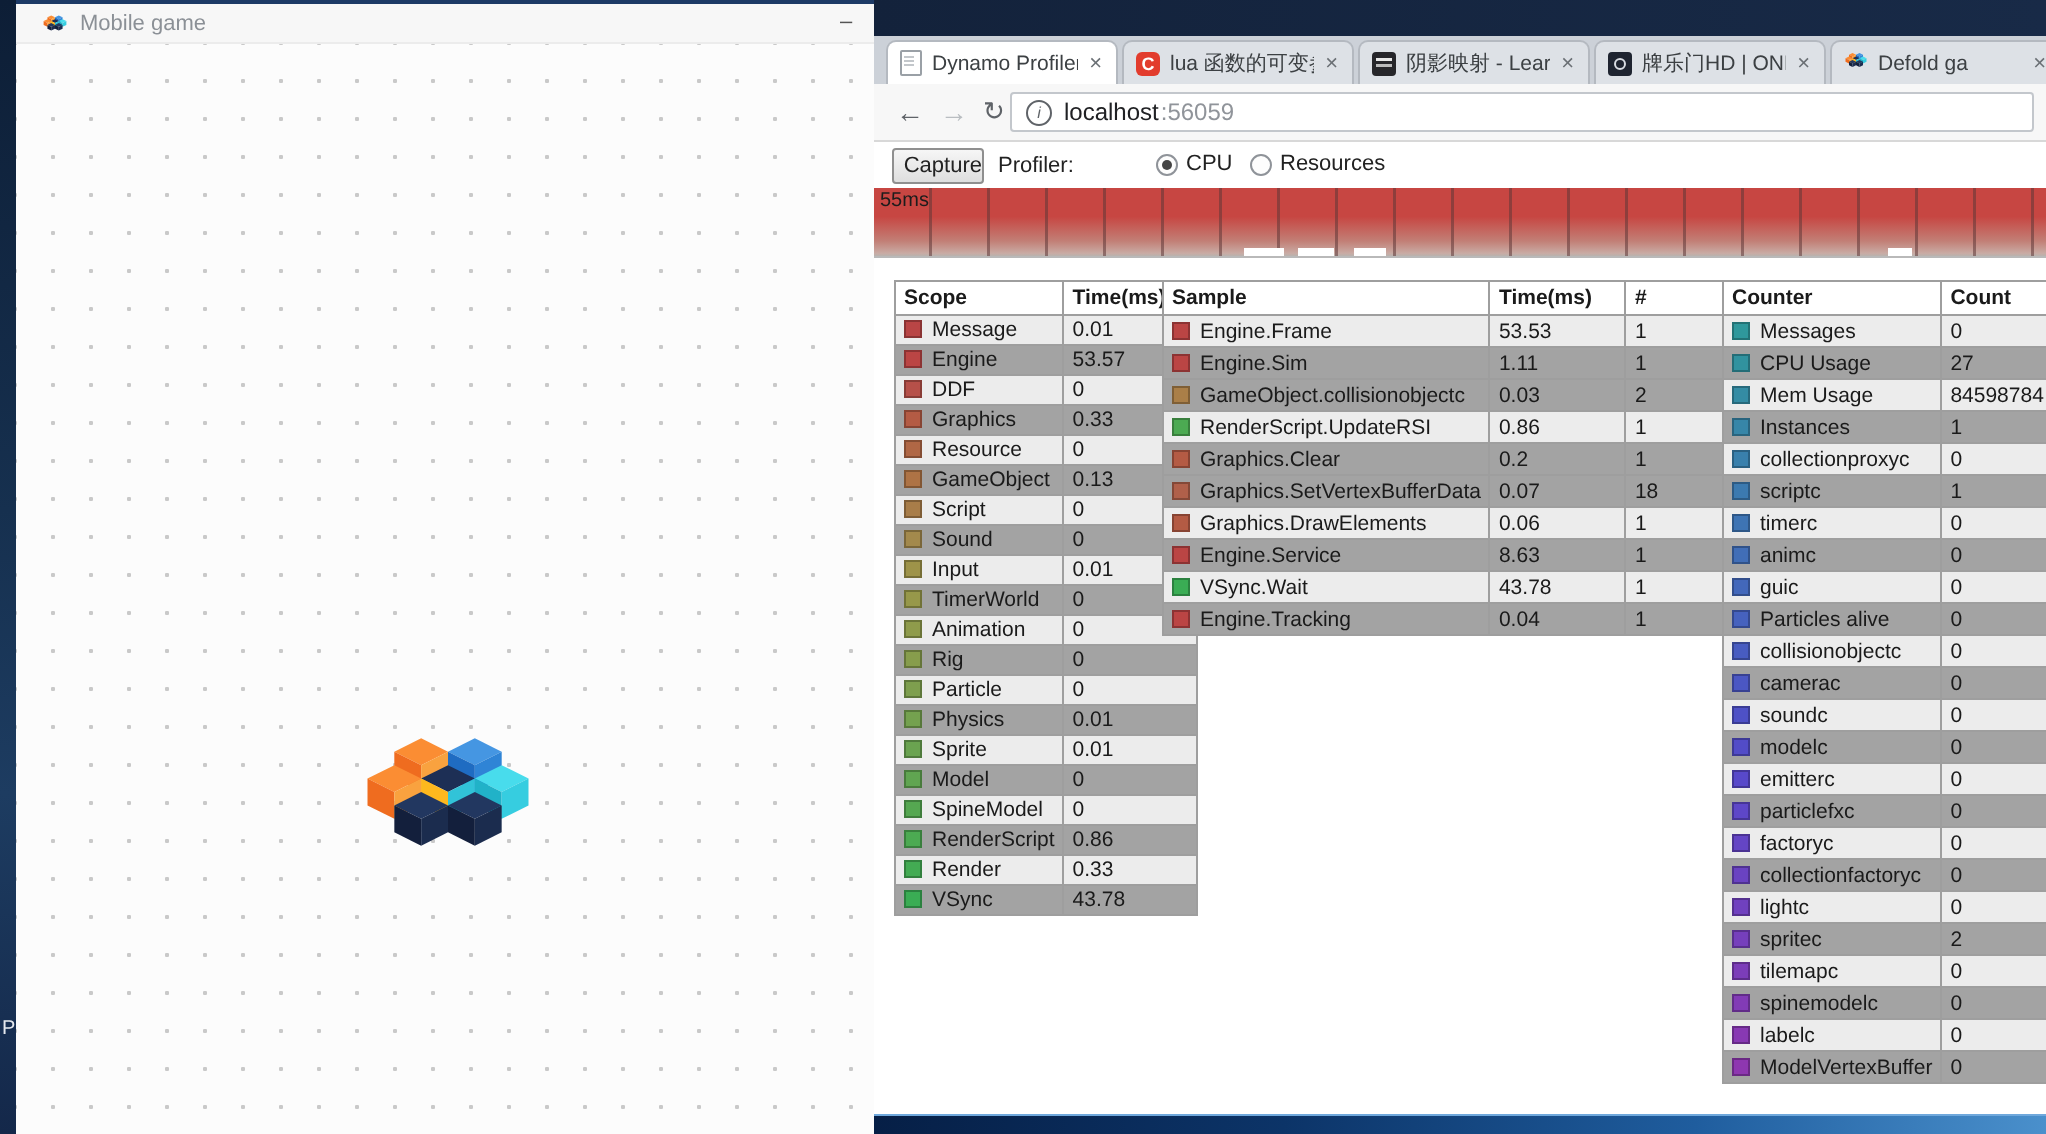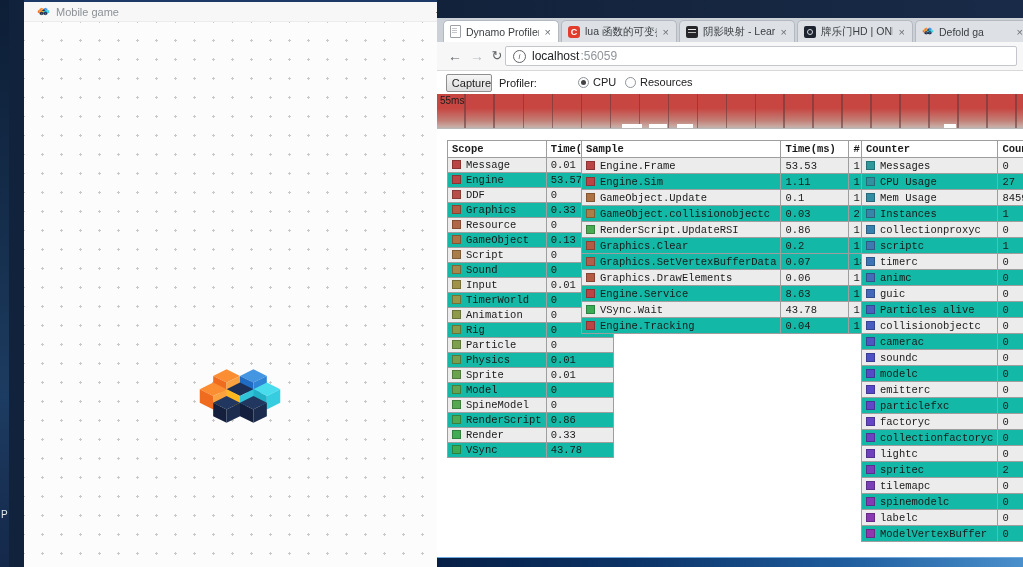--- a/index.html
+++ b/index.html
@@ -5,21 +5,21 @@
   html,body{margin:0;padding:0;}
   body{font-family:"Liberation Sans",sans-serif;background:#10223c;}
   #root{position:relative;width:1023px;height:567px;overflow:hidden;background:#10223c;}
 
   
   .desktop-strip{position:absolute;left:0;top:0;width:9px;height:567px;
     background:linear-gradient(180deg,#0d1e36 0%,#16304f 45%,#1d3c61 70%,#14284a 100%);}
   .desktop-label{position:absolute;left:1px;top:509px;color:#e4e8ee;font-size:10px;}
 
   
-  .game-window{position:absolute;left:24px;top:0;width:503px;height:567px;background:#fcfcfc;
+  .game-window{position:absolute;left:8px;top:0;width:503px;height:567px;background:#fcfcfc;
     border-top:2px solid #1d3a66;box-sizing:border-box;border-right:1px solid #9aa4b2;}
   .gw-titlebar{position:relative;height:19px;background:#f7f7f7;border-bottom:1px solid #ececec;}
   .gw-title-icon{position:absolute;left:13px;top:3px;width:13px;height:13px;}
   .gw-title{position:absolute;left:32px;top:4px;font-size:11px;color:#8b9096;}
   .gw-controls{position:absolute;right:8px;top:0;height:19px;display:flex;align-items:center;gap:22px;}
   .gw-btn{color:#555;font-size:11px;line-height:19px;width:14px;text-align:center;cursor:default;}
   .gw-canvas{position:absolute;left:0;top:20px;right:0;bottom:0;background:#fcfcfc;
     background-image:radial-gradient(#c9c9c9 1px,transparent 1.2px);
     background-size:19px 19px;background-position:9px 9px;}
   .game-logo{position:absolute;left:170px;top:332px;width:92px;height:84px;}
@@ -78,21 +78,21 @@
   .graph{position:absolute;left:0;top:94px;width:586px;height:34px;
     background:
       repeating-linear-gradient(90deg,rgba(95,55,55,0) 0 27.5px,rgba(95,55,55,.55) 27.5px 29px),
       linear-gradient(180deg,#c74642 0%,#c74642 42%,#c27f76 78%,#c9aba4 96%,#b9b2ae 100%);
     border-bottom:1px solid #b9b9b9;padding-left:47px;}
   .graph-label{position:absolute;left:3px;top:1px;font-size:10px;color:#1c1c1c;}
   .graph-notch{position:absolute;bottom:0;height:4px;background:#ffffff;}
 
   
   .tbl-wrap{position:absolute;top:140px;}
-  table.ptable{border-collapse:collapse;table-layout:fixed;font-size:10.5px;color:#1a1a1a;background:#14b8a6;font-family:Liberation Mono, monospace;}
+  table.ptable{border-collapse:collapse;table-layout:fixed;font-size:10.5px;color:#1a1a1a;background:#a3a3a3;}
   table.ptable th{border:1px solid #9e9e9e;font-size:10.5px;font-weight:bold;text-align:left;
     padding:2px 4px;height:12px;background:#fff;white-space:nowrap;overflow:hidden;}
   table.ptable td{border:1px solid #9e9e9e;padding:1px 4px;white-space:nowrap;overflow:hidden;}
   #scope-table td{height:12px;}
   #sample-table td,#counter-table td{height:13px;}
   tr.alt td{background:#ececec;}
   .swatch{display:inline-block;width:9px;height:9px;margin-right:5px;vertical-align:-1px;
     border:1px solid rgba(0,0,0,.25);box-sizing:border-box;}
   .cbx{width:9px;height:9px;border:1px solid #8d8d8d;background:#fbfbfb;margin:0 auto;position:relative;}
   .cbx::after{content:"";position:absolute;left:1px;top:1px;width:5px;height:5px;background:#dcdcdc;}
@@ -341,28 +341,20 @@
               </td>
             </tr>
             <tr>
               <td><span class="swatch" style="background: rgb(187, 69, 68);"></span>Engine.Sim</td>
               <td>1.11</td>
               <td>1</td>
               <td>
                 <div class="cbx"></div>
               </td>
             </tr>
-            <tr class="alt">
-              <td><span class="swatch" style="background: rgb(174, 115, 69);"></span>GameObject.Update</td>
-              <td>0.1</td>
-              <td>1</td>
-              <td>
-                <div class="cbx"></div>
-              </td>
-            </tr>
             <tr>
               <td><span class="swatch" style="background: rgb(170, 127, 72);"></span>GameObject.collisionobjectc</td>
               <td>0.03</td>
               <td>2</td>
               <td>
                 <div class="cbx"></div>
               </td>
             </tr>
             <tr class="alt">
               <td><span class="swatch" style="background: rgb(76, 170, 82);"></span>RenderScript.UpdateRSI</td>

